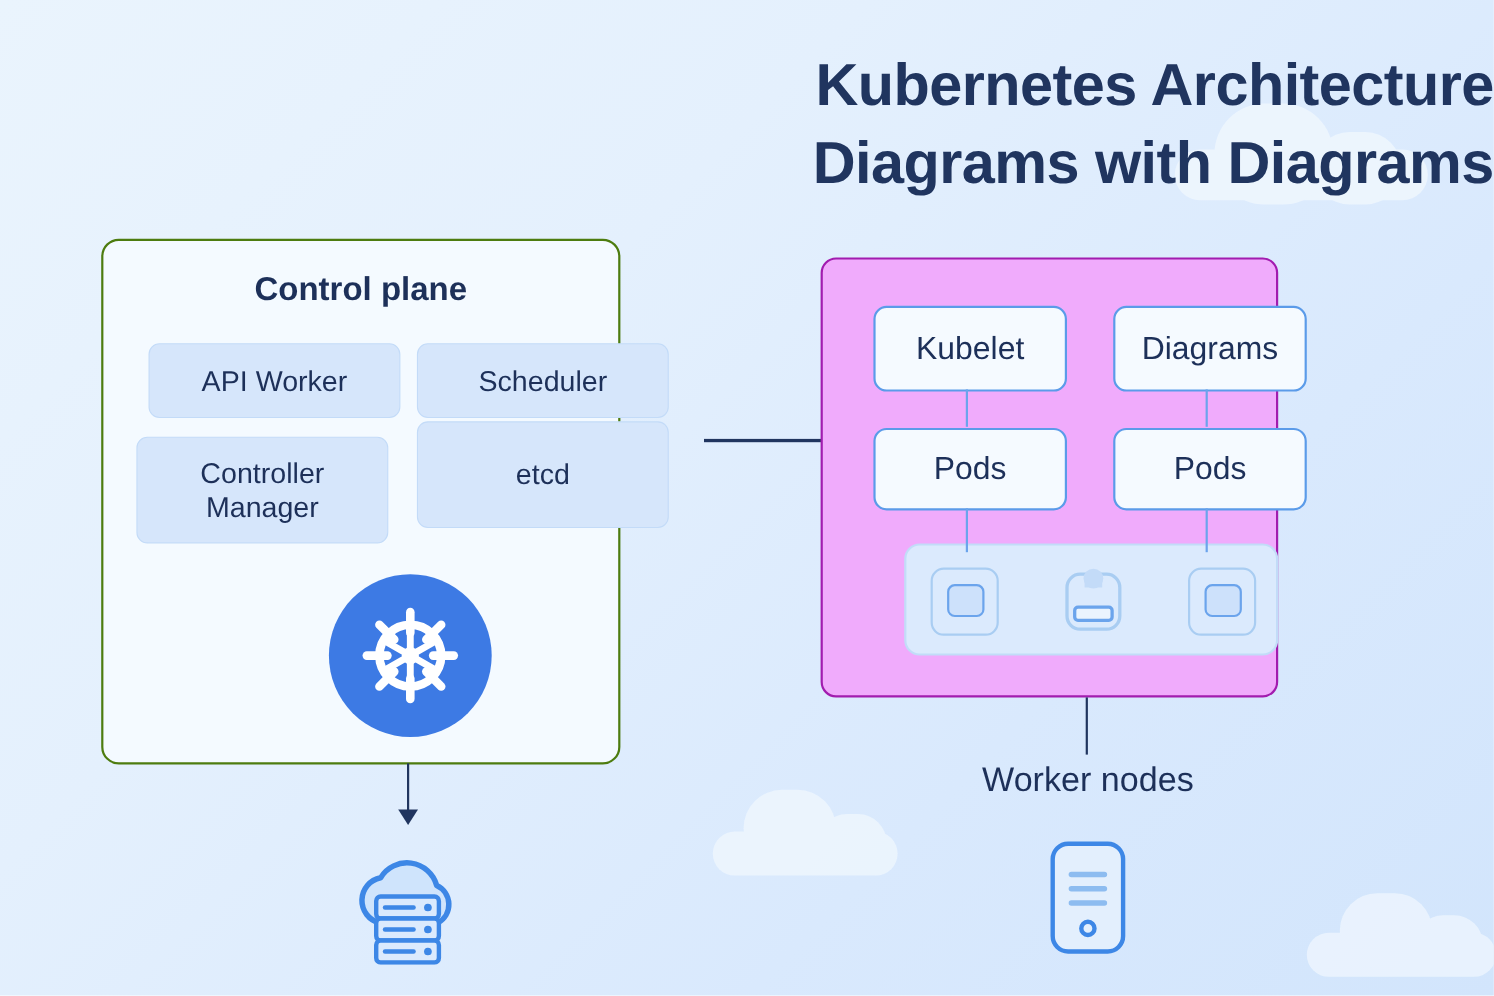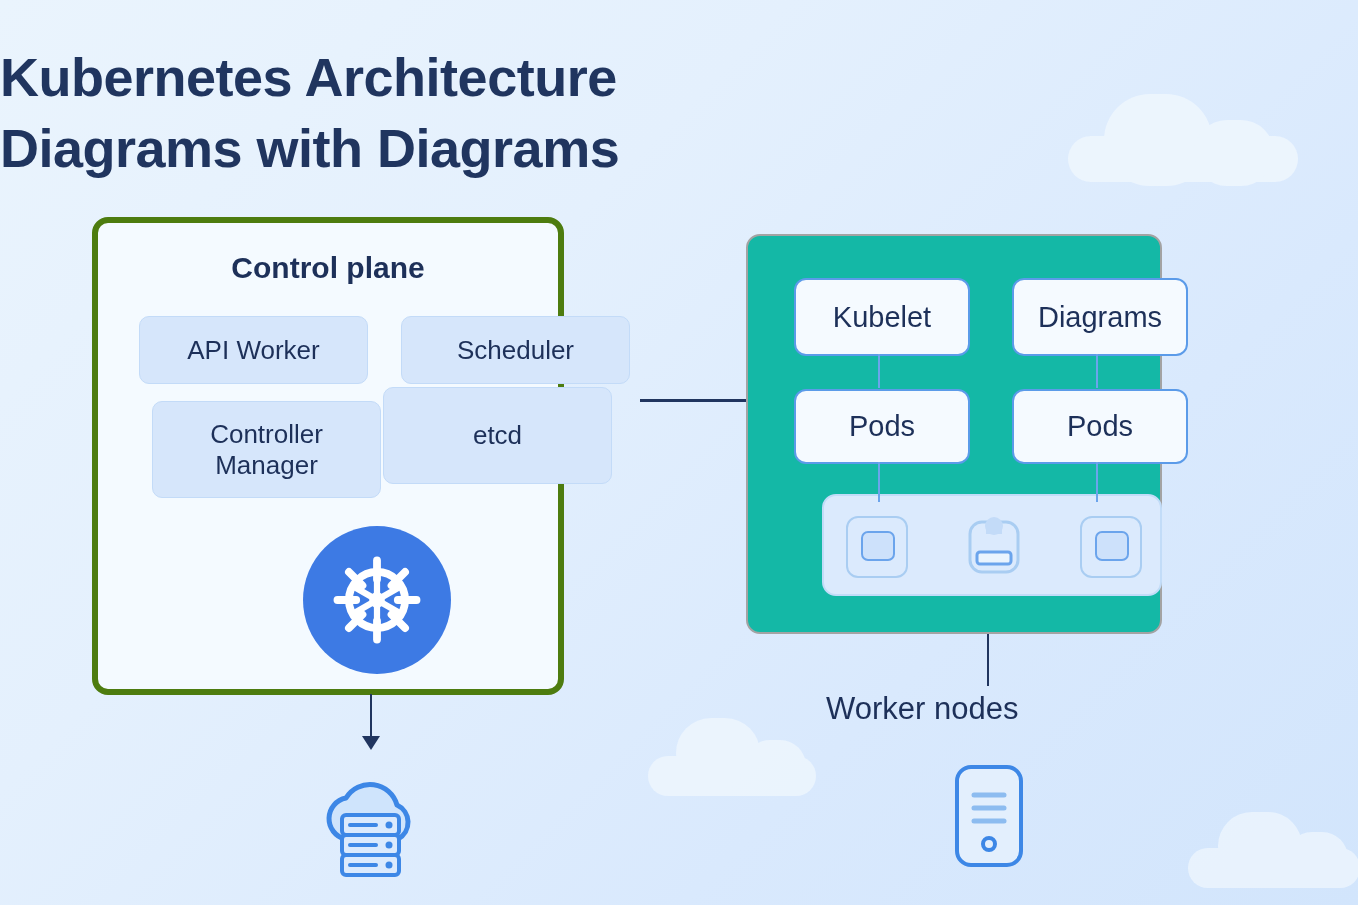--- a/index.html
+++ b/index.html
@@ -36,36 +36,36 @@
   .cloud-c { left: 1188px; top: 812px; width: 172px; height: 74px; opacity: .8; }
   .cloud-c .base { left: 0; top: 36px; width: 172px; height: 40px; border-radius: 22px; }
   .cloud-c .p1 { left: 30px; top: 0px; width: 84px; height: 68px; }
   .cloud-c .p2 { left: 98px; top: 20px; width: 62px; height: 52px; }
 
   
   .title {
     position: absolute;
     left: 0; top: 42px;
     width: 1358px;
-    text-align: left;
+    text-align: right;
     color: #20355f;
     font-size: 54px;
     font-weight: bold;
     line-height: 1.32;
     letter-spacing: -0.5px;
   }
   .title .line { display: block; }
 
   
   .control-plane {
     position: absolute;
     left: 92px; top: 217px;
     width: 472px; height: 478px;
     background: #f4faff;
-    border: 6px solid #4d7c0f;
+    border: 2px solid #4d7c0f;
     border-radius: 16px;
   }
   .cp-title {
     position: absolute;
     left: 0; top: 28px;
     width: 100%;
     text-align: center;
     font-size: 30px;
     font-weight: bold;
     color: #1d3059;
@@ -78,41 +78,41 @@
     display: flex;
     align-items: center;
     justify-content: center;
     text-align: center;
     color: #1d3059;
     font-size: 26px;
     line-height: 1.18;
     padding: 4px 8px;
   }
   .chip-api   { left: 41px;  top: 93px;  width: 229px; height: 68px; }
-  .chip-sched { left: 303px; top: 93px;  width: 229px; height: 68px; text-align: center; }
-  .chip-ctrl  { left: 54px;  top: 178px; width: 229px; height: 97px; }
+  .chip-sched { left: 285px; top: 93px;  width: 229px; height: 68px; text-align: center; }
+  .chip-ctrl  { left: 30px;  top: 178px; width: 229px; height: 97px; }
   .chip-etcd  { left: 285px; top: 164px; width: 229px; height: 97px; }
 
   
   .k8s-logo {
     position: absolute;
     left: 205px; top: 303px;
     width: 148px; height: 148px;
     border-radius: 50%;
     background: #3d7ae4;
     display: flex; align-items: center; justify-content: center;
   }
 
   
   .worker-box {
     position: absolute;
     left: 746px; top: 234px;
     width: 416px; height: 400px;
-    background: #14b8a6;
-    border: 2px solid #a3a3a3;
+    background: #f0abfc;
+    border: 2px solid #a21caf;
     border-radius: 14px;
   }
   .node-card {
     position: absolute;
     background: #f5faff;
     border: 2px solid #5b9be9;
     border-radius: 12px;
     display: flex; align-items: center; justify-content: center;
     color: #1d3059;
     font-size: 29px;
@@ -176,21 +176,21 @@
     border-left: 9px solid transparent;
     border-right: 9px solid transparent;
     border-top: 14px solid #20355f;
   }
 
   
   .worker-label {
     position: absolute;
     left: 826px; top: 691px;
     width: 326px;
-    text-align: left;
+    text-align: center;
     font-size: 31px;
     color: #1d3059;
   }
 
   .cloud-server { position: absolute; left: 312px; top: 765px; width: 118px; height: 112px; }
   .server-icon  { position: absolute; left: 952px; top: 762px; width: 74px; height: 108px; }
 </style>
 </head>
 <body>
 

